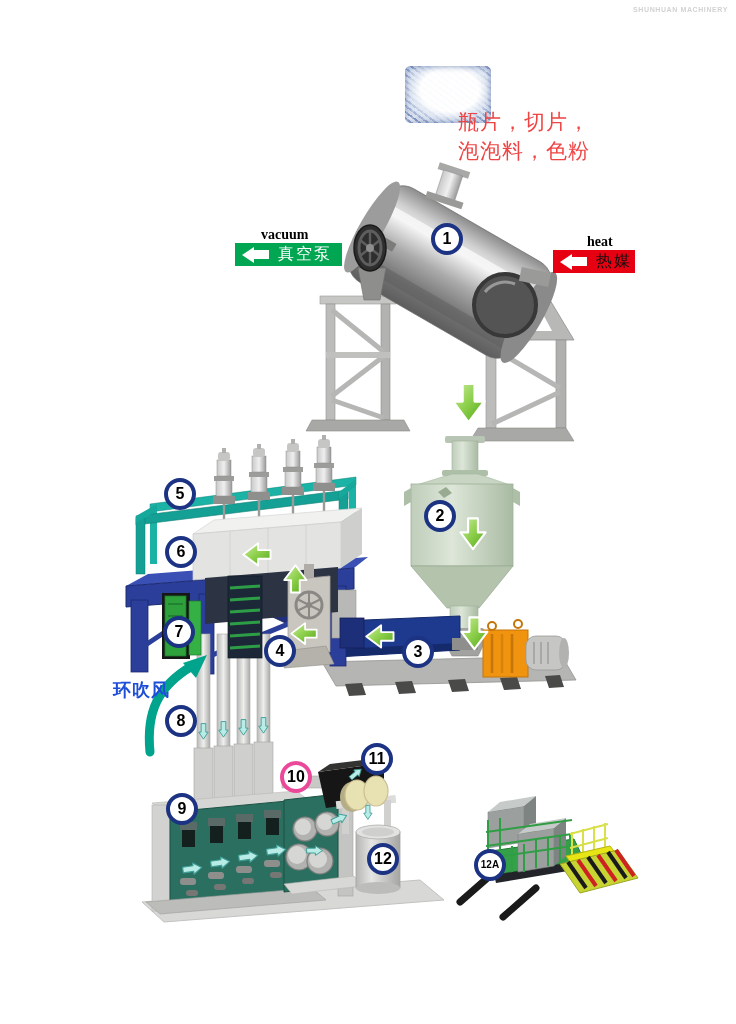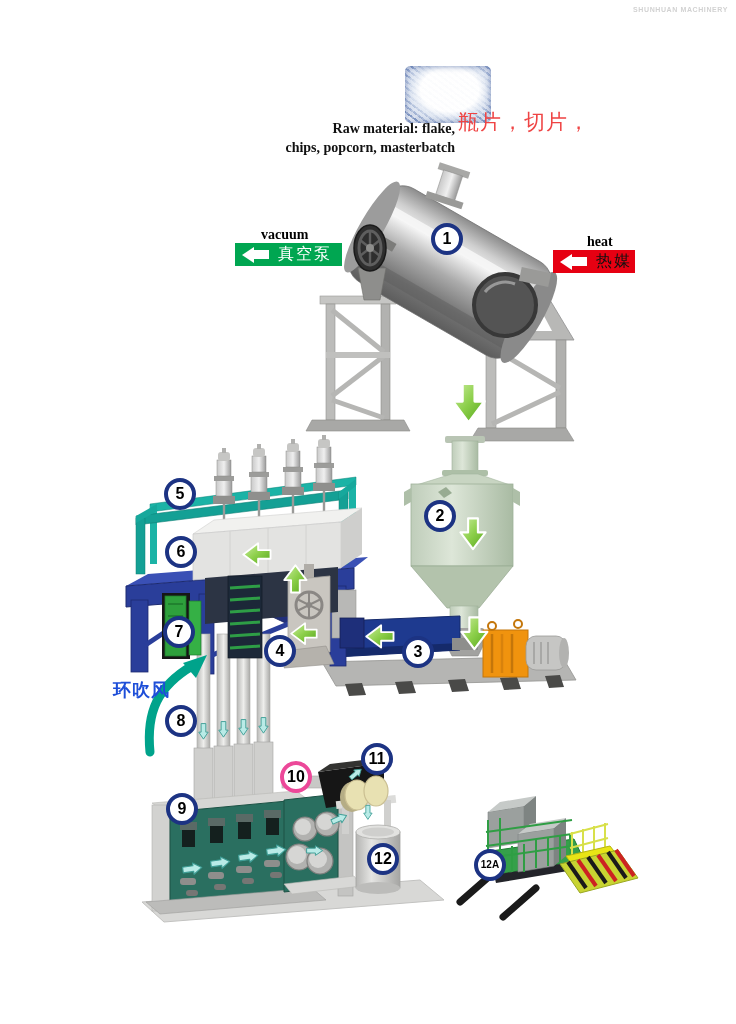--- a/index.html
+++ b/index.html
@@ -419,26 +419,23 @@
     <use href="#carrow-right" transform="translate(330,812) rotate(-24 12 7) scale(0.8)"></use>
     <use href="#carrow-right" transform="translate(305,845) scale(0.8)"></use>
     <use href="#carrow-right" transform="translate(348,766) rotate(-40 12 7) scale(0.7)"></use>
     <use href="#carrow-down" transform="translate(363,804) scale(0.7)"></use>
   </g>
 </svg>
 
 <div class="watermark">SHUNHUAN MACHINERY</div>
 
 <div class="photo"></div>
-<div class="rm-en">
-  <div>Raw material: flake,</div>
-  <div>chips, popcorn, masterbatch</div>
-</div>
 <div class="rm-zh">
   <div>瓶片，切片，</div>
+  <div>泡泡料，色粉</div>
 </div>
 
 <div class="mini-label" style="left:261px;top:227px;">vacuum</div>
 <div class="banner vacuum" style="background:#00a651;">
   <span class="tri"></span>
       <span class="bar"></span>
   <span class="txt">真空泵</span>
 </div>
 
 <div class="mini-label" style="left:587px;top:234px;">heat</div>

